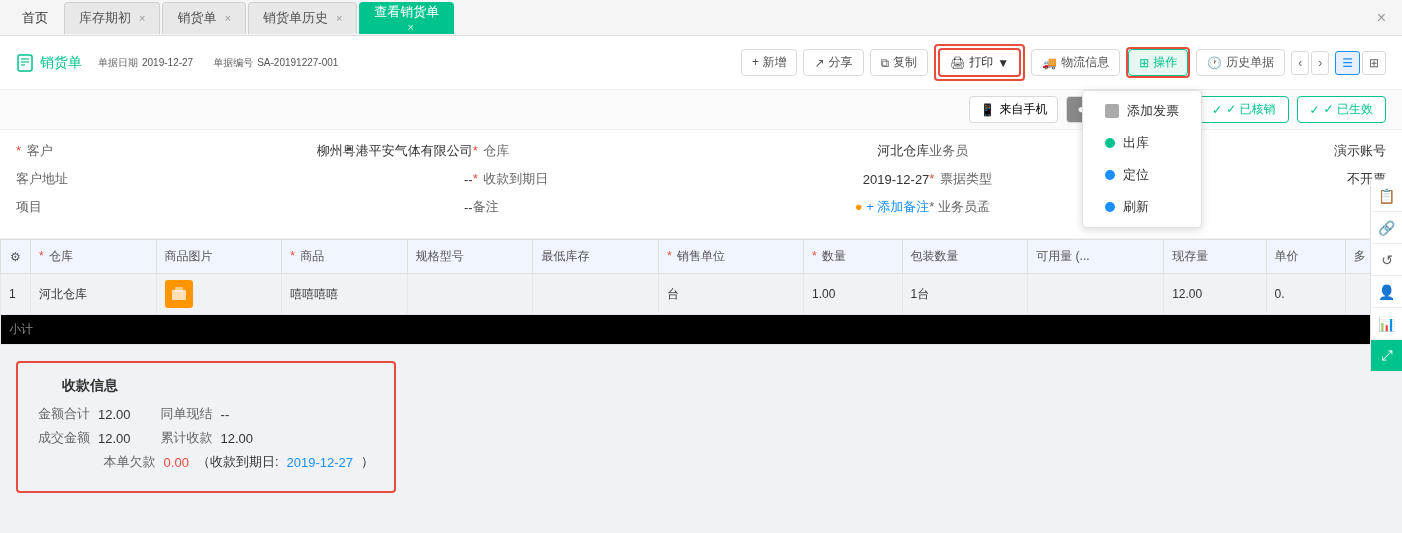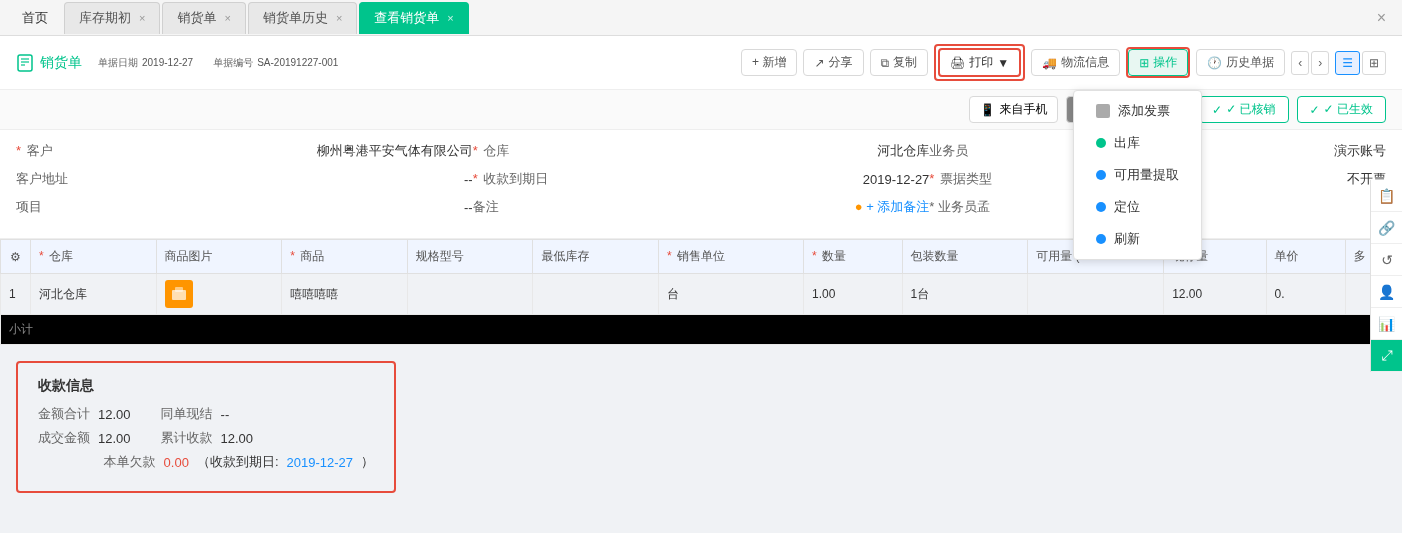--- a/index.html
+++ b/index.html
@@ -9,21 +9,21 @@
     .tab-bar {
       display: flex; align-items: center; background: #f5f5f5; border-bottom: 1px solid #ddd;
       height: 36px; padding: 0 8px; position: relative;
     }
     .tab {
       display: flex; align-items: center; padding: 0 14px; height: 32px; margin-right: 2px;
       border-radius: 4px 4px 0 0; cursor: pointer; font-size: 13px; color: #555;
       background: #e8e8e8; border: 1px solid #d0d0d0; border-bottom: none; position: relative;
     }
     .tab.active { background: #fff; color: #333; border-color: #d0d0d0; }
-    .tab.highlight { background: #00c48c; color: #fff; border-color: #00c48c; }
+    .tab.highlight { background: #00c48c; color: #fff; border-color: #00c48c; flex-direction: column; }
     .tab .close-tab { margin-left: 8px; color: #999; font-size: 11px; cursor: pointer; }
     .tab.highlight .close-tab { color: rgba(255,255,255,0.8); }
     .tab-home { background: transparent; border: none; color: #333; font-size: 13px; padding: 0 14px; }
     .tab-bar-close { margin-left: auto; font-size: 16px; color: #999; cursor: pointer; padding: 0 8px; }
 
     
     .doc-header {
       display: flex; align-items: center; padding: 8px 16px; border-bottom: 1px solid #eee;
       background: #fff; gap: 16px;
     }
@@ -67,21 +67,21 @@
     th .required-star { color: #e74c3c; }
     td { padding: 6px 8px; border: 1px solid #e8e8e8; color: #333; white-space: nowrap; }
     tr.subtotal td { background: #000000; color: #888; font-family: Liberation Mono, monospace; }
     .gear-col { width: 30px; text-align: center; }
 
     
     .bottom-section { display: flex; padding: 16px; gap: 20px; }
     .payment-info {
       border: 2px solid #e74c3c; border-radius: 4px; padding: 14px 20px; min-width: 380px;
     }
-    .payment-title { font-weight: bold; font-size: 14px; margin-bottom: 10px; }
+    .payment-title { font-weight: bold; font-size: 14px; margin-bottom: 10px; margin-left: 24px; }
     .payment-row { display: flex; align-items: center; margin-bottom: 6px; gap: 30px; }
     .payment-item { display: flex; align-items: center; gap: 8px; }
     .payment-label { color: #666; font-size: 13px; white-space: nowrap; }
     .payment-val { color: #333; font-size: 13px; }
     .payment-val.red { color: #e74c3c; }
     .payment-val.blue { color: #1890ff; }
 
     
     .right-icons {
       position: fixed; right: 0; top: 180px; display: flex; flex-direction: column;
@@ -378,24 +378,20 @@
   <div class="dropdown-item">
     <span class="dropdown-icon icon-rect"></span>
     <span>添加发票</span>
   </div>
   <div class="dropdown-item">
     <span class="dropdown-icon icon-circle"></span>
     <span>出库</span>
   </div>
   <div class="dropdown-item">
     <span class="dropdown-icon icon-circle" style="background:#1890ff;"></span>
-    <span>可用量提取</span>
-  </div>
-  <div class="dropdown-item">
-    <span class="dropdown-icon icon-circle" style="background:#1890ff;"></span>
     <span>定位</span>
   </div>
   <div class="dropdown-item">
     <span class="dropdown-icon icon-circle" style="background:#1890ff;"></span>
     <span>刷新</span>
   </div>
 </div>
 
 <div class="right-icons">
   <div class="right-icon-btn">

